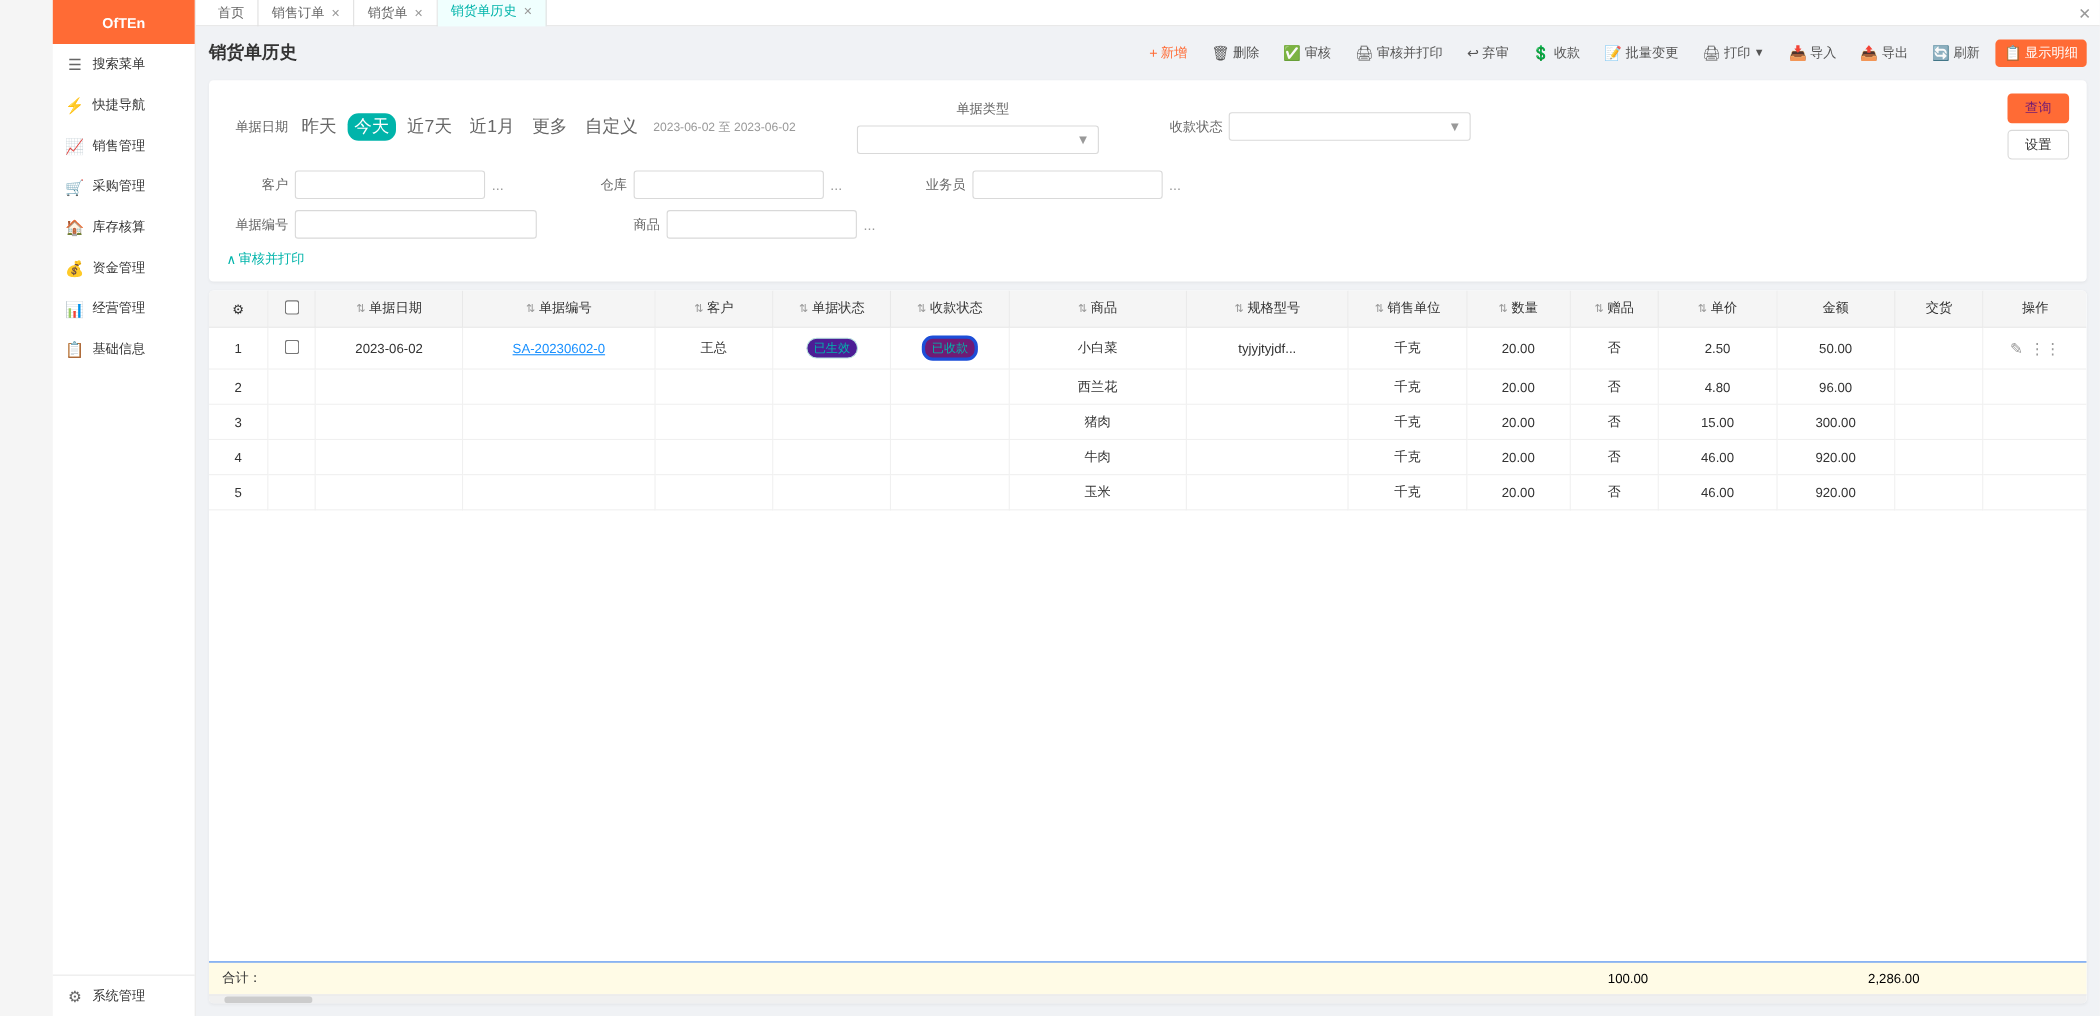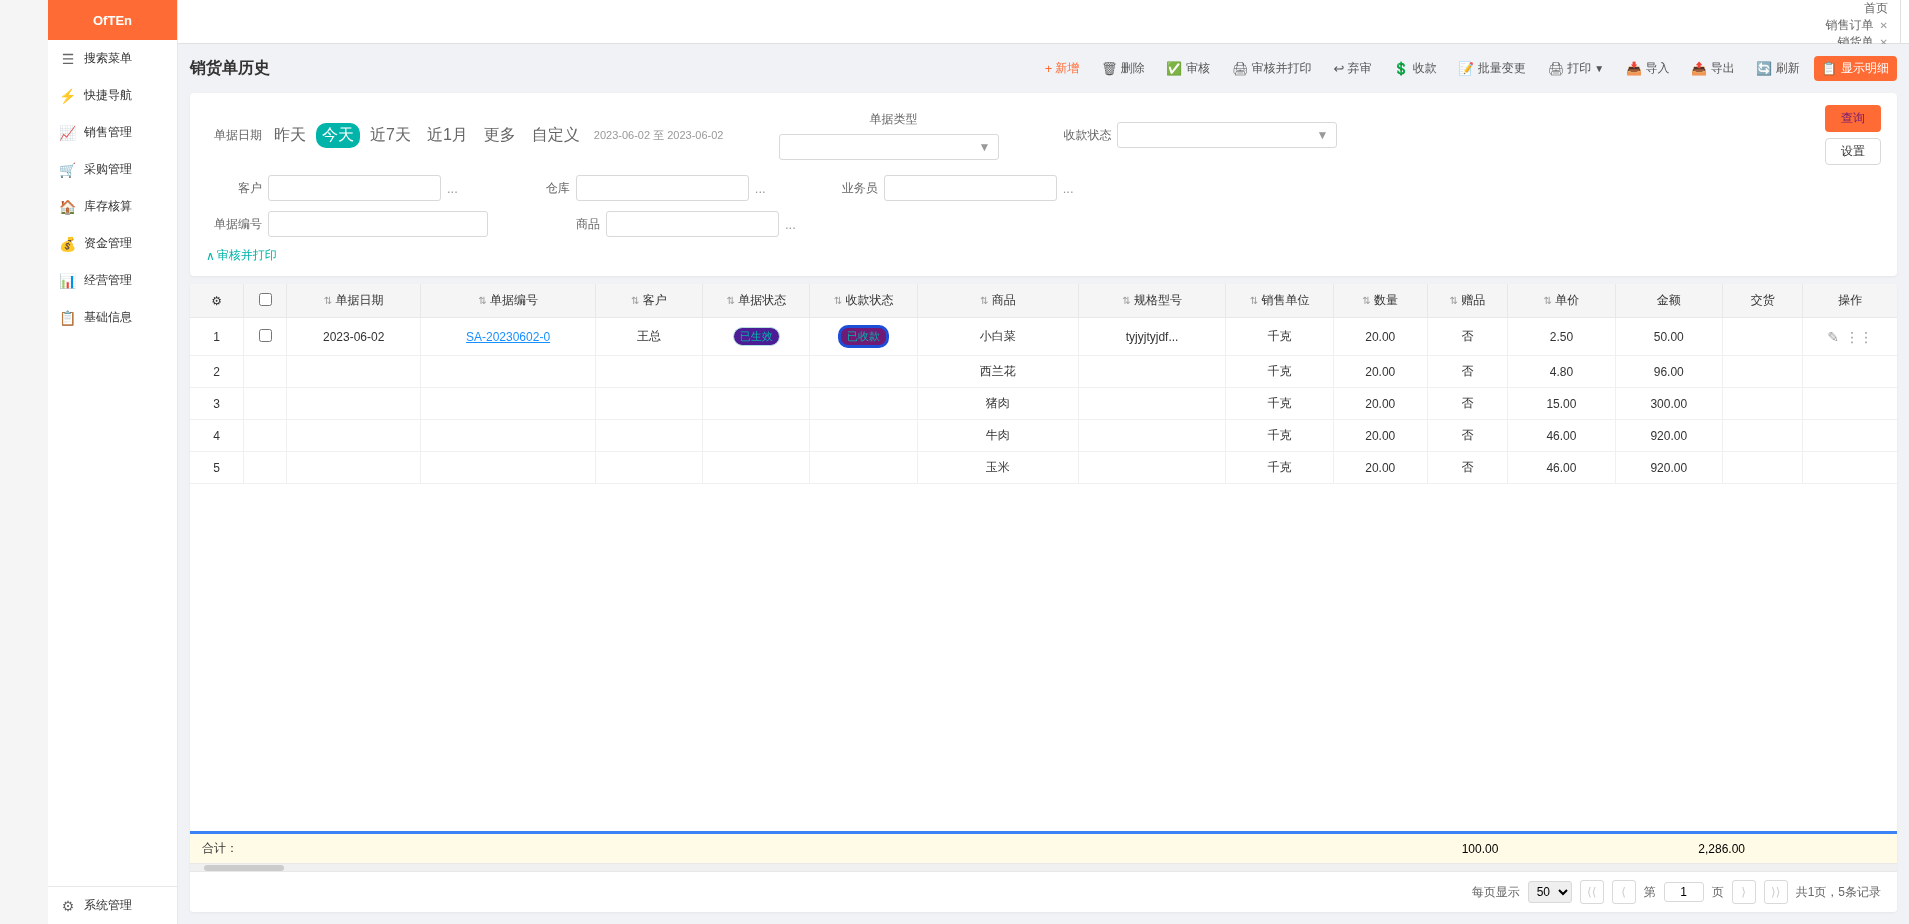--- a/index.html
+++ b/index.html
@@ -9,21 +9,21 @@
     .sidebar { width: 130px; background: #fff; border-right: 1px solid #e8e8e8; display: flex; flex-direction: column; height: 100%; margin-left: 48px; }
     .sidebar-logo { background: #ff6b35; height: 40px; display: flex; align-items: center; justify-content: center; color: white; font-size: 13px; font-weight: bold; }
     .sidebar-item { display: flex; align-items: center; padding: 10px 12px; cursor: pointer; color: #333; font-size: 12px; gap: 8px; }
     .sidebar-icon { width: 16px; height: 16px; display: flex; align-items: center; justify-content: center; color: #666; font-size: 14px; }
     .sidebar-bottom { margin-top: auto; border-top: 1px solid #e8e8e8; }
     
     
     .main { flex: 1; display: flex; flex-direction: column; overflow: hidden; }
     
     
-    .tab-bar { background: #fff; border-bottom: 1px solid #e0e0e0; display: flex; align-items: flex-end; height: 44px; padding: 0 8px; flex-direction: column; }
+    .tab-bar { background: #fff; border-bottom: 1px solid #e0e0e0; display: flex; align-items: center; height: 24px; padding: 0 8px; }
     .tab { display: flex; align-items: center; padding: 0 12px; height: 40px; font-size: 12px; cursor: pointer; color: #666; border-right: 1px solid #e0e0e0; gap: 6px; }
     .tab.active { color: #00b4aa; border-bottom: 2px solid #00b4aa; background: #f0fffe; }
     .tab-close { font-size: 10px; color: #999; cursor: pointer; }
     .tab-bar-end { margin-left: auto; display: flex; align-items: center; gap: 4px; }
     
     
     .page { flex: 1; display: flex; flex-direction: column; overflow: hidden; background: #f0f2f5; }
     
     
     .content { flex: 1; padding: 12px; display: flex; flex-direction: column; gap: 8px; overflow: hidden; }
@@ -66,21 +66,21 @@
     td:last-child { border-right: none; }
     .sort-icon { color: #999; font-size: 10px; cursor: pointer; }
     .status-badge { display: inline-block; padding: 1px 6px; border-radius: 10px; font-size: 11px; }
     .status-active { background: #4c1d95; color: #00b4aa; border: 1px solid #b7e3df; }
     .status-paid { background: #701a75; color: #00b4aa; border: 3px solid #1d4ed8; }
     .link-text { color: #1890ff; cursor: pointer; text-decoration: underline; }
     .action-icons { display: flex; align-items: center; justify-content: center; gap: 6px; }
     .action-icon { color: #999; cursor: pointer; font-size: 14px; }
     
     
-    .table-footer { background: #fffbe6; border-top: 3px solid #3b82f6; padding: 6px 12px; display: flex; align-items: center; margin-top: 32px; }
+    .table-footer { background: #fffbe6; border-top: 1px solid #3b82f6; padding: 6px 12px; display: flex; align-items: center; margin-top: 32px; }
     .total-label { font-size: 12px; color: #333; font-weight: 500; min-width: 80px; }
     .total-values { display: flex; align-items: center; width: 100%; }
     
     
     .pagination { background: white; border-top: 1px solid #e8e8e8; padding: 8px 16px; display: flex; align-items: center; justify-content: flex-end; gap: 8px; }
     .page-info { font-size: 12px; color: #666; }
     .page-select { border: 1px solid #d9d9d9; border-radius: 3px; padding: 2px 4px; font-size: 12px; }
     .page-nav-btn { width: 24px; height: 24px; display: flex; align-items: center; justify-content: center; border: 1px solid #d9d9d9; border-radius: 3px; cursor: pointer; background: white; font-size: 12px; color: #666; }
     .page-nav-btn.disabled { color: #ccc; cursor: not-allowed; }
     .page-input { width: 40px; border: 1px solid #d9d9d9; border-radius: 3px; padding: 2px 4px; text-align: center; font-size: 12px; }
@@ -478,31 +478,17 @@
             <span style="width:100px; text-align:right; padding-right:10px;">2,286.00</span>
             <span style="width:60px;"></span>
             <span style="width:70px;"></span>
           </div>
         </div>
 
         <div class="scrollbar-area">
           <div class="scrollbar-thumb"></div>
         </div>
 
-        <div class="pagination">
-          <span class="page-info">每页显示</span>
-          <select class="page-select">
-            <option>50</option>
-          </select>
-          <button class="page-nav-btn disabled">⟨⟨</button>
-          <button class="page-nav-btn disabled">⟨</button>
-          <span class="page-info">第</span>
-          <input class="page-input" value="1" style="">
-          <span class="page-info">页</span>
-          <button class="page-nav-btn disabled">⟩</button>
-          <button class="page-nav-btn disabled">⟩⟩</button>
-          <span class="page-info">共1页，5条记录</span>
-        </div>
       </div>
 
     </div>
   </div>
 </div>
 
 </body></html>

